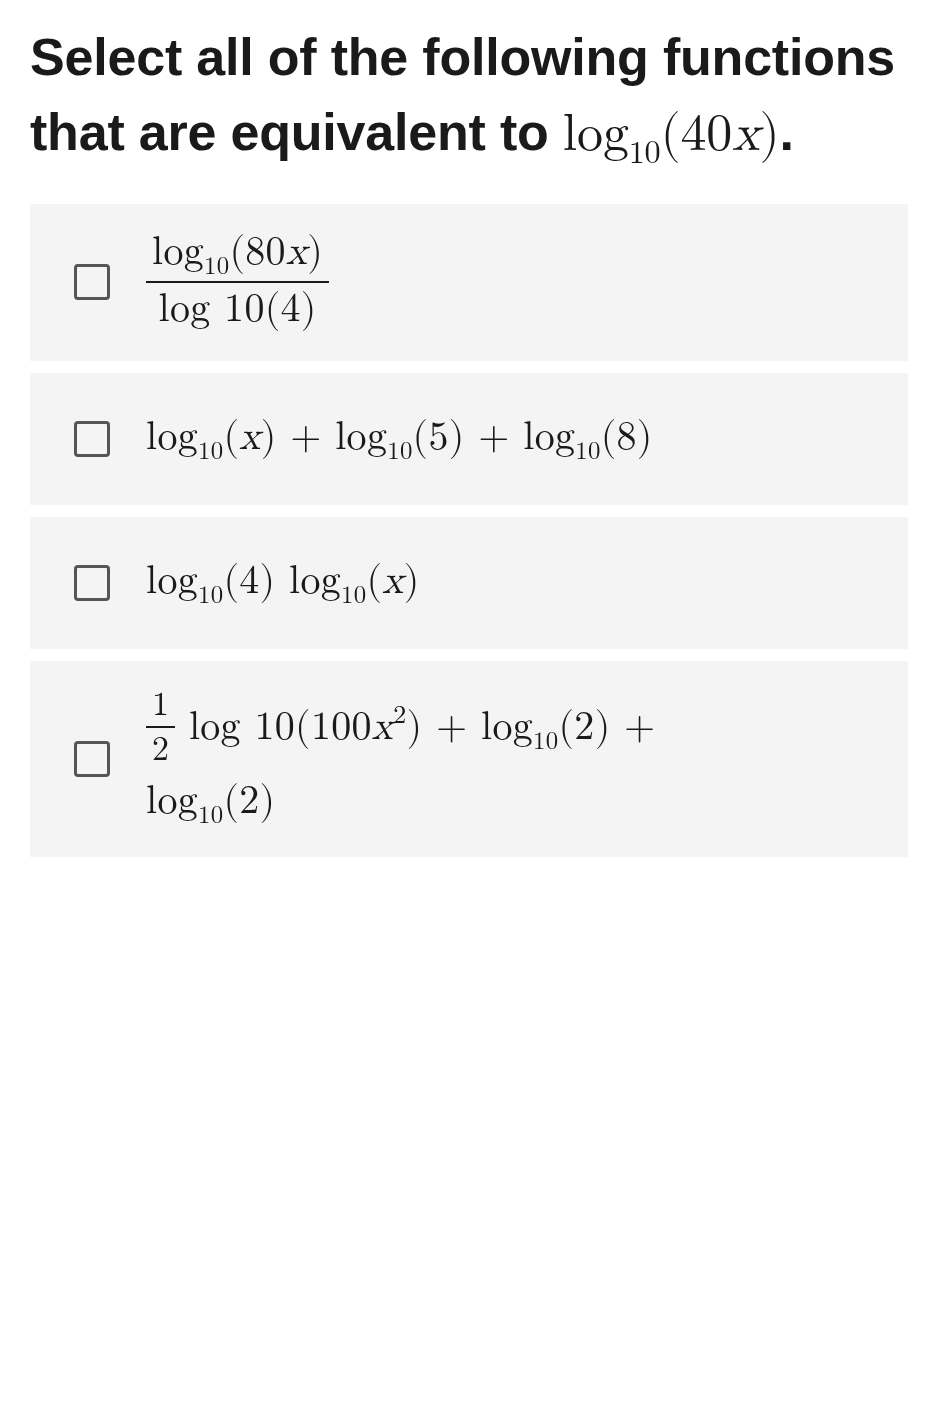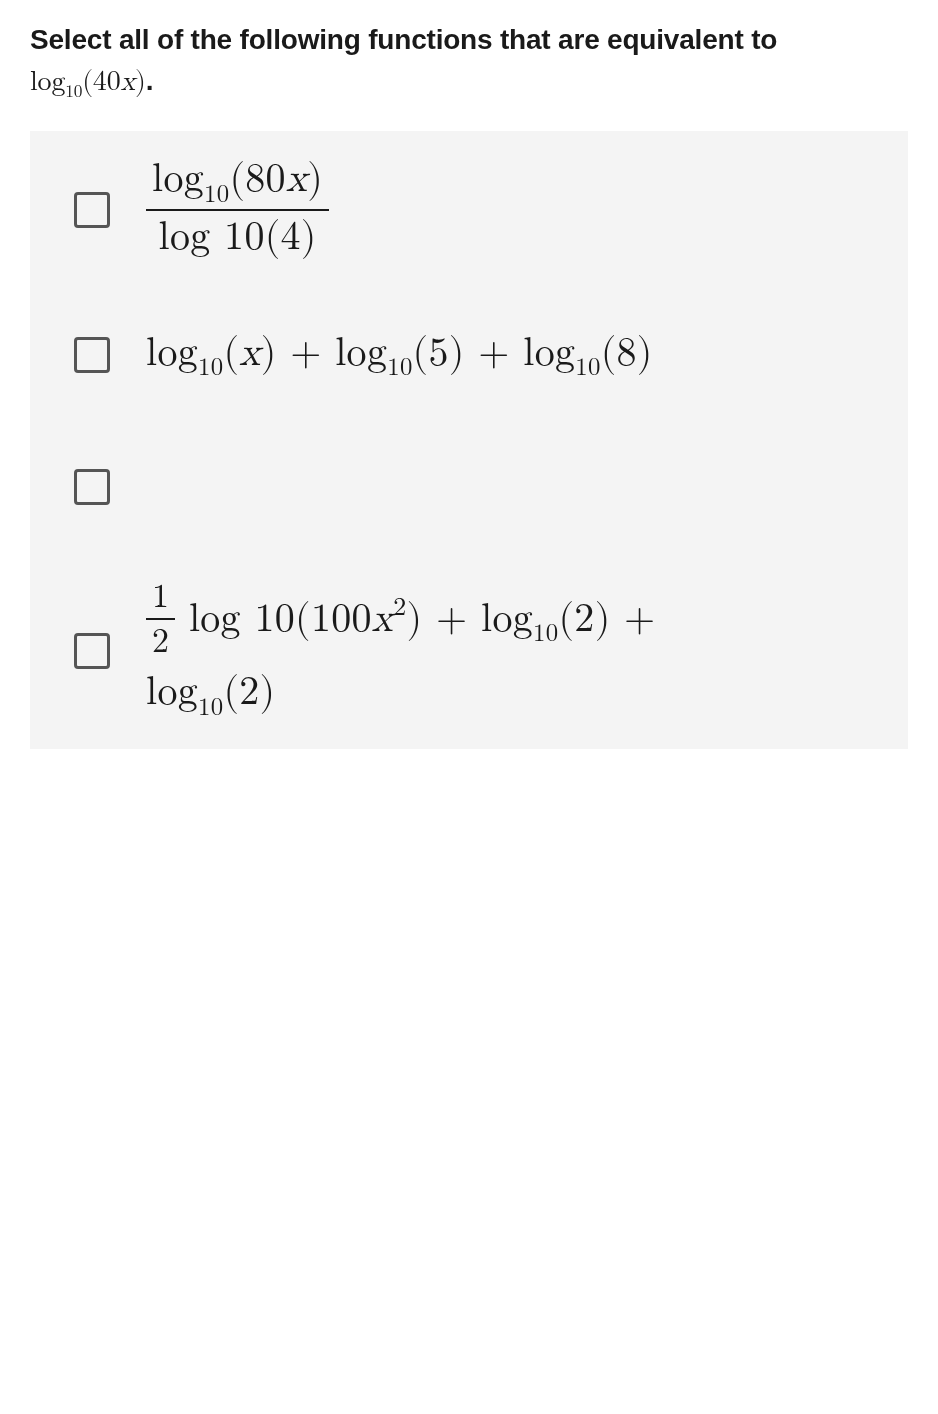--- a/index.html
+++ b/index.html
@@ -8,30 +8,30 @@
     width: 938px;
     height: 1414px;
     background: #ffffff;
     font-family: Arial, Helvetica, sans-serif;
     color: #1a1a1a;
   }
   .container {
     padding: 20px 30px 0 30px;
   }
   .question {
-    font-size: 28px;
+    font-size: 52px;
     font-weight: 600;
     line-height: 1.45;
     margin-bottom: 28px;
     letter-spacing: -0.2px;
   }
   .options {
     display: flex;
     flex-direction: column;
-    gap: 0;
+    gap: 12px;
   }
   .option {
     background: #f4f4f4;
     padding: 26px 30px;
     display: flex;
     align-items: center;
     gap: 36px;
     min-height: 80px;
   }
   .checkbox {
@@ -103,19 +103,20 @@
       <div class="option">
         <div class="checkbox" role="checkbox" aria-checked="false"></div>
         <div class="math"><span class="frac"><span class="num">log<sub>10</sub>(80<span class="ital">x</span>)</span><span class="den">log 10(4)</span></span></div>
       </div>
       <div class="option">
         <div class="checkbox" role="checkbox" aria-checked="false"></div>
         <div class="math">log<sub>10</sub>(<span class="ital">x</span>) + log<sub>10</sub>(5) + log<sub>10</sub>(8)</div>
       </div>
       <div class="option">
         <div class="checkbox" role="checkbox" aria-checked="false"></div>
+        <div class="math">log<sub>10</sub>(4) log<sub>10</sub>(<span class="ital">x</span>)</div>
       </div>
       <div class="option">
         <div class="checkbox" role="checkbox" aria-checked="false"></div>
         <div class="math"><span class="frac small-frac"><span class="num">1</span><span class="den">2</span></span> log 10(100<span class="ital">x</span><sup>2</sup>) + log<sub>10</sub>(2) +<br>log<sub>10</sub>(2)</div>
       </div>
     </div>
 </div>
 
 </body></html>

